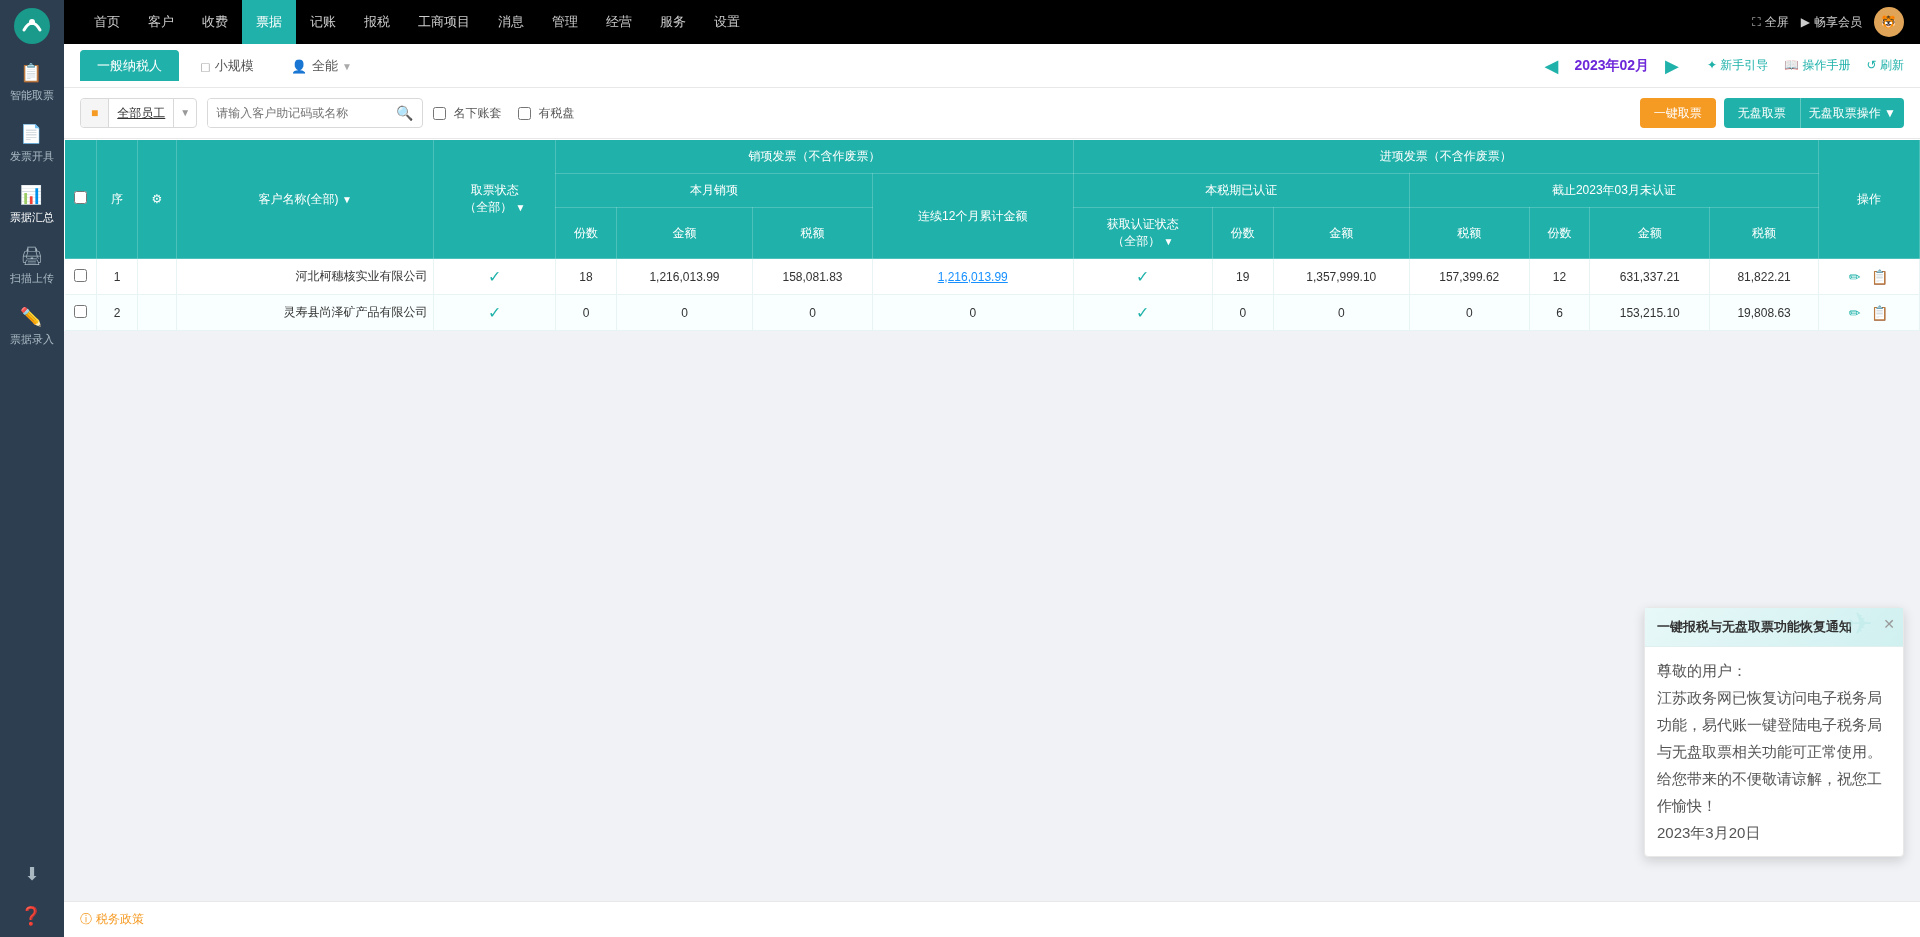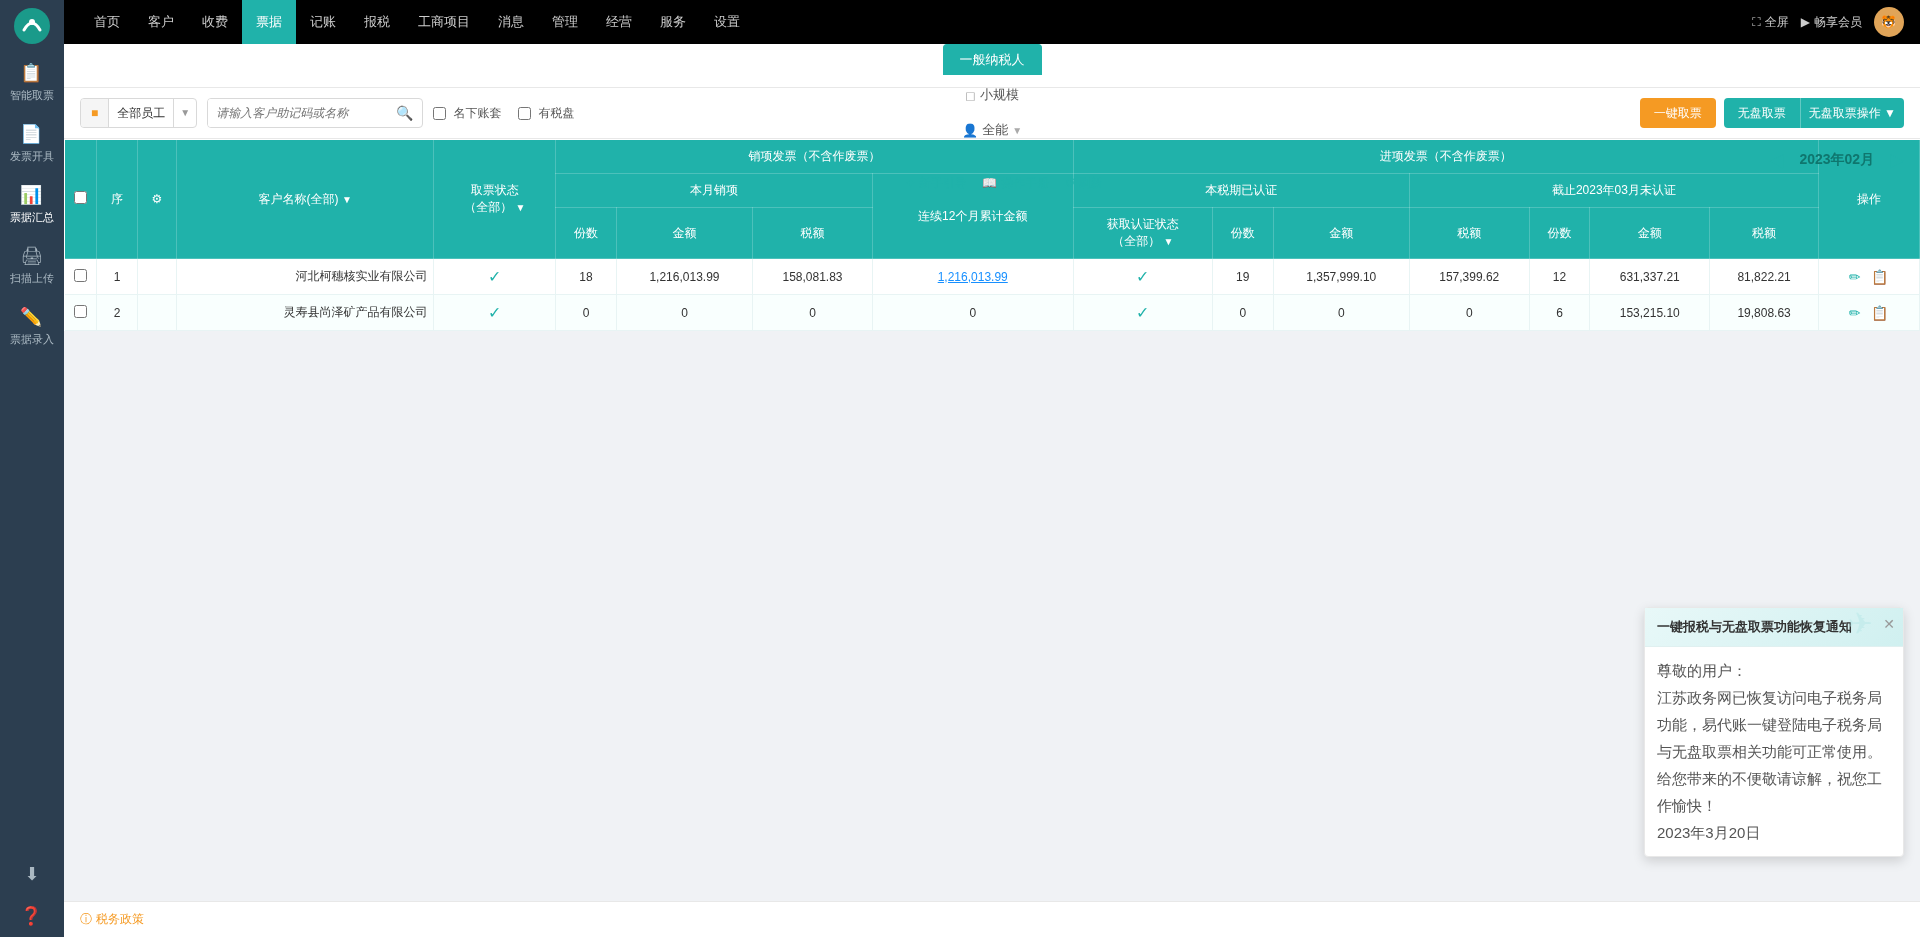--- a/index.html
+++ b/index.html
@@ -24,33 +24,33 @@
     .topnav-item { padding: 0 14px; height: 44px; display: flex; align-items: center; color: #ccc; cursor: pointer; font-size: 13px; }
     .topnav-item.active { background: #20b2aa; color: #fff; }
     .topnav-right { margin-left: auto; display: flex; align-items: center; gap: 12px; color: #ccc; font-size: 12px; }
     .topnav-right span { cursor: pointer; display: flex; align-items: center; gap: 4px; }
     .avatar { width: 30px; height: 30px; border-radius: 50%; background: #e0a458; display: flex; align-items: center; justify-content: center; cursor: pointer; overflow: hidden; }
 
     
     .main { margin-left: 64px; margin-top: 44px; padding: 0; background: #f0f2f5; min-height: calc(937px - 44px); }
 
     
-    .tab-bar { background: #fff; border-bottom: 1px solid #e8e8e8; padding: 0 16px; display: flex; align-items: center; height: 44px; gap: 4px; flex-direction: column; }
+    .tab-bar { background: #fff; border-bottom: 1px solid #e8e8e8; padding: 0 16px; display: flex; align-items: center; height: 44px; gap: 4px; }
     .tab { padding: 6px 16px; border-radius: 4px 4px 0 0; cursor: pointer; font-size: 13px; color: #555; border: 1px solid transparent; border-bottom: none; display: flex; align-items: center; gap: 4px; }
     .tab.active { background: #20b2aa; color: #fff; border-color: #20b2aa; }
-    .period-label { font-size: 14px; font-weight: bold; color: #0f766e; padding: 0 8px; }
+    .period-label { font-size: 14px; font-weight: bold; color: #6d28d9; padding: 0 8px; }
 
     
     .toolbar { background: #fff; padding: 10px 16px; display: flex; align-items: center; gap: 10px; border-bottom: 1px solid #e8e8e8; }
     .filter-select { display: flex; align-items: center; gap: 0; border: 1px solid #d9d9d9; border-radius: 4px; overflow: hidden; height: 30px; }
     .filter-select .label { background: #f5f5f5; padding: 0 10px; height: 30px; line-height: 30px; font-size: 12px; color: #f59a23; font-weight: bold; border-right: 1px solid #d9d9d9; }
-    .filter-select .value { padding: 0 8px; height: 30px; line-height: 30px; font-size: 12px; color: #333; }
+    .filter-select .value { padding: 0 8px; height: 30px; line-height: 30px; font-size: 12px; color: #333; text-decoration: underline; }
     .filter-select .arrow { padding: 0 6px; height: 30px; line-height: 30px; color: #999; font-size: 10px; border-left: 1px solid #d9d9d9; cursor: pointer; }
     .search-box { display: flex; align-items: center; border: 1px solid #d9d9d9; border-radius: 4px; height: 30px; overflow: hidden; }
-    .search-box input { border: none; outline: none; padding: 0 8px; height: 30px; font-size: 12px; width: 180px; font-style: italic; }
+    .search-box input { border: none; outline: none; padding: 0 8px; height: 30px; font-size: 12px; width: 180px; }
     .search-box .search-btn { background: none; border: none; padding: 0 8px; cursor: pointer; color: #999; font-size: 14px; }
     .checkbox-group { display: flex; align-items: center; gap: 16px; }
     .checkbox-item { display: flex; align-items: center; gap: 8px; font-size: 12px; color: #555; cursor: pointer; }
     .checkbox-item input[type=checkbox] { cursor: pointer; }
     .toolbar-right { margin-left: auto; display: flex; align-items: flex-end; gap: 8px; }
     .btn-primary { background: #f59a23; color: #fff; border: none; border-radius: 4px; padding: 0 14px; height: 30px; cursor: pointer; font-size: 12px; }
     .btn-more { background: #20b2aa; color: #fff; border: none; border-radius: 0 4px 4px 0; padding: 0 8px; height: 30px; cursor: pointer; font-size: 12px; border-left: 1px solid rgba(255,255,255,0.3); }
     .btn-no-disk { display: flex; }
     .btn-no-disk .main-part { background: #20b2aa; color: #fff; border: none; border-radius: 4px 0 0 4px; padding: 0 14px; height: 30px; cursor: pointer; font-size: 12px; }
 

